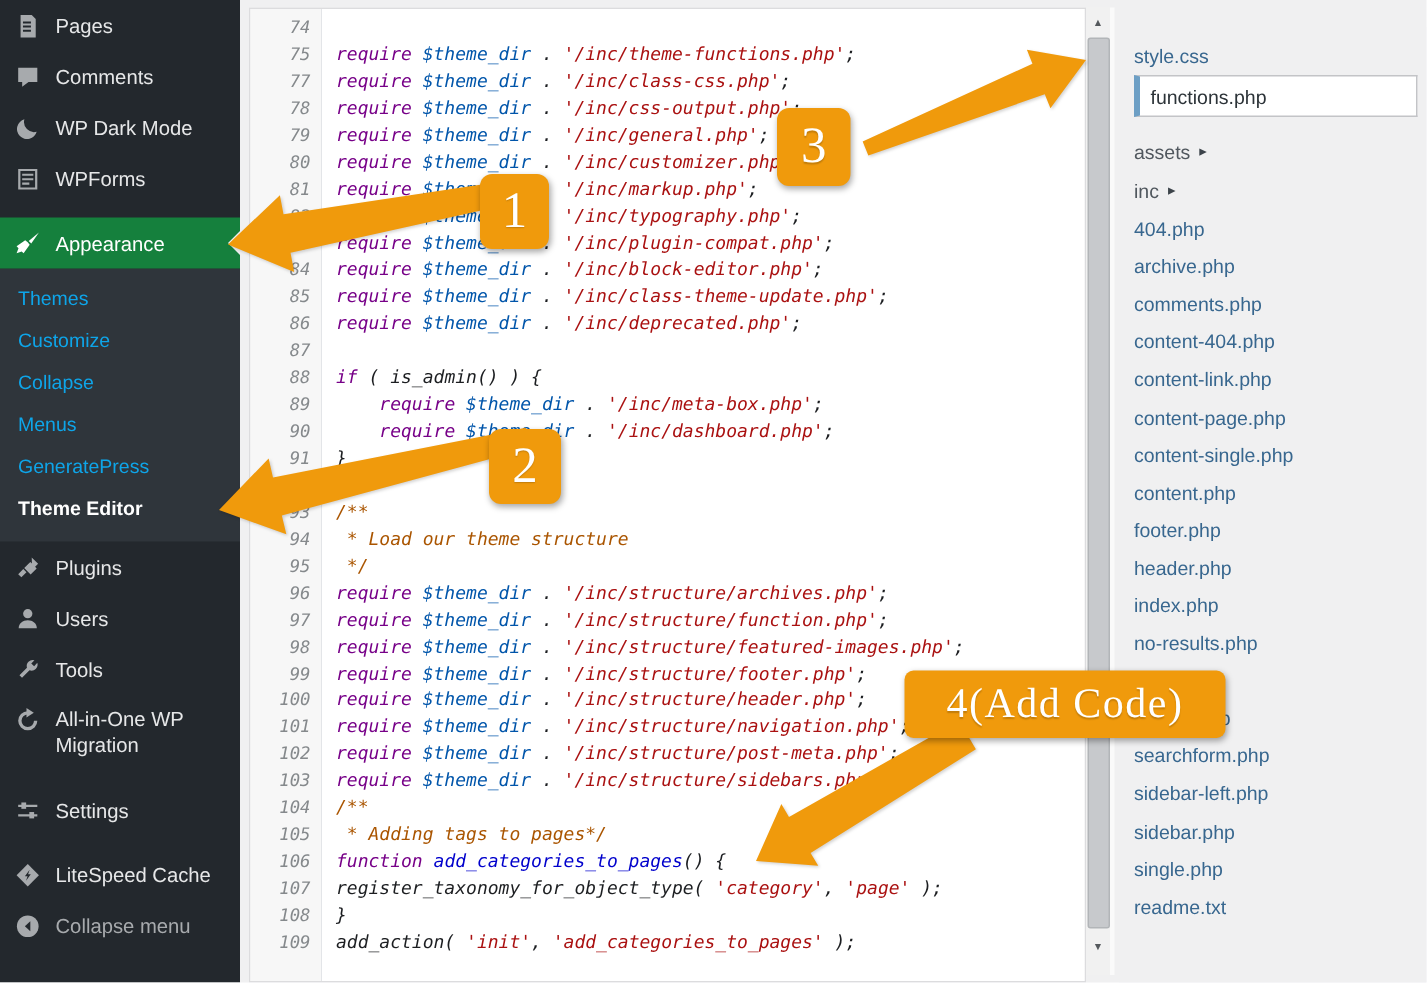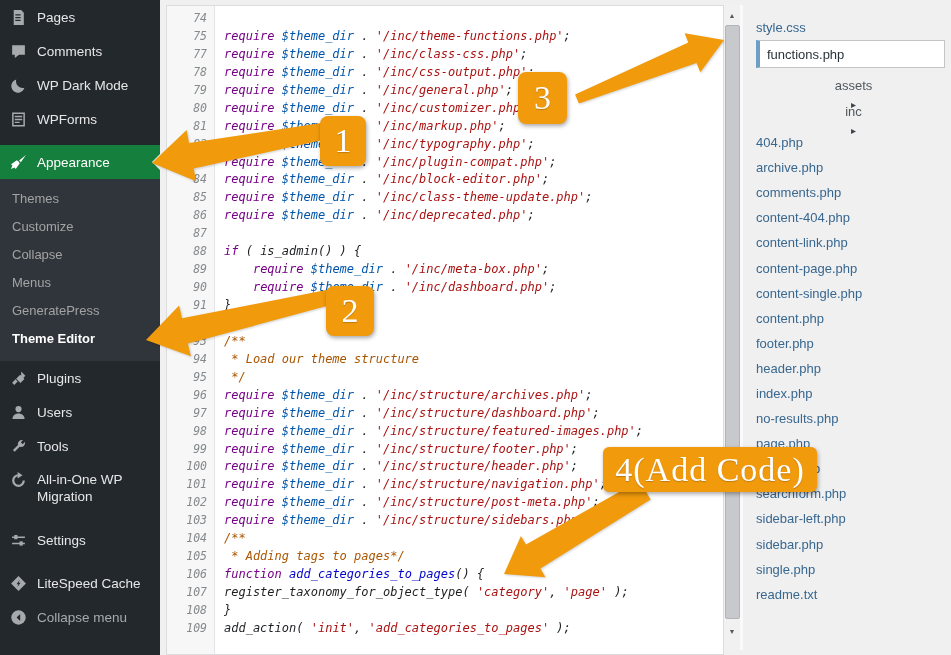--- a/index.html
+++ b/index.html
@@ -27,21 +27,21 @@
     content:"";position:absolute;right:0;top:50%;margin-top:-8px;
     border:8px solid transparent;border-right-color:#f0f0f1;
   }
   .menu-item.two-line{height:52px;align-items:flex-start;padding-top:8px;}
   .menu-item.two-line .mi-label{line-height:17px;}
   .menu-item.dim{color:#a7aaad;}
   .mi-label{white-space:normal;width:112px;}
   .submenu{background:#2f353b;padding:5px 0 9px 0;}
   .sub-item{
     height:28px;display:flex;align-items:center;padding-left:12px;
-    color:#a3a3a3;font-size:13px;cursor:pointer;
+    color:#0ea5e9;font-size:13px;cursor:pointer;
   }
   .sub-item.current{color:#fff;font-weight:bold;}
   .menu-sep{height:9px;}
 
   
   .editor-box{
     position:absolute;left:166px;top:5px;width:558px;height:650px;
     background:#fff;border:1px solid #dcdcde;box-sizing:border-box;z-index:1;
   }
   .code-lines{
@@ -69,46 +69,46 @@
     background:#f1f1f1;border-right:3px solid #fafafa;z-index:2;box-sizing:content-box;
   }
   .sbtn{position:absolute;left:0;width:16px;height:16px;display:flex;align-items:center;justify-content:center;
     color:#55595d;font-size:7px;cursor:pointer;}
   .sbtn.up{top:2px;}
   .sbtn.down{top:618px;}
   .sthumb{position:absolute;left:1px;top:20px;width:13px;height:592px;background:#c7c9cc;border:1px solid #b2b5b8;border-radius:2px;cursor:grab;}
 
   
   .files-panel{
-    position:absolute;left:746px;top:8px;bottom:0;width:205px;
+    position:absolute;left:746px;top:18px;bottom:0;width:205px;
     background:#f0f0f1;padding:8px 0 0 10px;box-sizing:border-box;z-index:1;
     font-size:13px;
   }
   .file-row{height:25.1px;display:flex;align-items:center;}
   .file-row.first{height:22px;}
   .file-link{color:#38678f;text-decoration:none;cursor:pointer;}
   .file-selected{
     height:28px;margin:2px 6px 10px 0;display:flex;align-items:center;
     background:#fff;border:1px solid #c3c4c7;border-left:4px solid #6d9fc5;
     padding-left:7px;color:#2c3338;box-sizing:border-box;cursor:pointer;
   }
-  .folder-row{height:26px;display:flex;align-items:center;gap:6px;color:#50575e;cursor:pointer;flex-direction:column;}
+  .folder-row{height:26px;display:flex;align-items:center;gap:6px;color:#50575e;cursor:pointer;}
   .folder-arrow{font-size:10px;color:#3c434a;}
 
   
   #arrows{position:absolute;inset:0;width:951px;height:655px;z-index:40;pointer-events:none;}
   #arrows polygon{filter:drop-shadow(1px 1px 1px rgba(0,0,0,.18));}
   .badge{
     position:absolute;z-index:50;display:flex;align-items:center;justify-content:center;
     color:#fff;font-family:"Liberation Serif", serif;
     box-shadow:1px 2px 4px rgba(0,0,0,.35);pointer-events:none;
     text-shadow:0 1px 1px rgba(0,0,0,.2);
   }
   .badge.num{border-radius:8px;font-size:34px;}
-  .badge.wide{border-radius:6px;font-size:34px;letter-spacing:1px;}
+  .badge.wide{border-radius:6px;font-size:28px;letter-spacing:1px;}
 </style>
 </head>
 <body>
 
 <div class="app">
 
   <nav class="admin-menu" id="admin-menu">
       <div class="menu-item">
         <span class="mi-icon">
           <svg width="17" height="17" viewBox="0 0 16 16">
@@ -253,21 +253,21 @@
         <div class="code-line"><span class="ln">87</span><span class="cd"></span></div>
         <div class="code-line"><span class="ln">88</span><span class="cd"><span class="tk-k">if</span><span class="tk-p"> ( is_admin() ) {</span></span></div>
         <div class="code-line"><span class="ln">89</span><span class="cd"><span class="tk-p">    </span><span class="tk-k">require </span><span class="tk-v">$theme_dir</span><span class="tk-p"> . </span><span class="tk-s">'/inc/meta-box.php'</span><span class="tk-p">;</span></span></div>
         <div class="code-line"><span class="ln">90</span><span class="cd"><span class="tk-p">    </span><span class="tk-k">require </span><span class="tk-v">$theme_dir</span><span class="tk-p"> . </span><span class="tk-s">'/inc/dashboard.php'</span><span class="tk-p">;</span></span></div>
         <div class="code-line"><span class="ln">91</span><span class="cd"><span class="tk-p">}</span></span></div>
         <div class="code-line"><span class="ln">92</span><span class="cd"></span></div>
         <div class="code-line"><span class="ln">93</span><span class="cd"><span class="tk-c">/**</span></span></div>
         <div class="code-line"><span class="ln">94</span><span class="cd"><span class="tk-c"> * Load our theme structure</span></span></div>
         <div class="code-line"><span class="ln">95</span><span class="cd"><span class="tk-c"> */</span></span></div>
         <div class="code-line"><span class="ln">96</span><span class="cd"><span class="tk-k">require </span><span class="tk-v">$theme_dir</span><span class="tk-p"> . </span><span class="tk-s">'/inc/structure/archives.php'</span><span class="tk-p">;</span></span></div>
-        <div class="code-line"><span class="ln">97</span><span class="cd"><span class="tk-k">require </span><span class="tk-v">$theme_dir</span><span class="tk-p"> . </span><span class="tk-s">'/inc/structure/dashboard.php'</span><span class="tk-p">;</span></span></div>
+        <div class="code-line"><span class="ln">97</span><span class="cd"><span class="tk-k">require </span><span class="tk-v">$theme_dir</span><span class="tk-p"> . </span><span class="tk-s">'/inc/structure/function.php'</span><span class="tk-p">;</span></span></div>
         <div class="code-line"><span class="ln">98</span><span class="cd"><span class="tk-k">require </span><span class="tk-v">$theme_dir</span><span class="tk-p"> . </span><span class="tk-s">'/inc/structure/featured-images.php'</span><span class="tk-p">;</span></span></div>
         <div class="code-line"><span class="ln">99</span><span class="cd"><span class="tk-k">require </span><span class="tk-v">$theme_dir</span><span class="tk-p"> . </span><span class="tk-s">'/inc/structure/footer.php'</span><span class="tk-p">;</span></span></div>
         <div class="code-line"><span class="ln">100</span><span class="cd"><span class="tk-k">require </span><span class="tk-v">$theme_dir</span><span class="tk-p"> . </span><span class="tk-s">'/inc/structure/header.php'</span><span class="tk-p">;</span></span></div>
         <div class="code-line"><span class="ln">101</span><span class="cd"><span class="tk-k">require </span><span class="tk-v">$theme_dir</span><span class="tk-p"> . </span><span class="tk-s">'/inc/structure/navigation.php'</span><span class="tk-p">;</span></span></div>
         <div class="code-line"><span class="ln">102</span><span class="cd"><span class="tk-k">require </span><span class="tk-v">$theme_dir</span><span class="tk-p"> . </span><span class="tk-s">'/inc/structure/post-meta.php'</span><span class="tk-p">;</span></span></div>
         <div class="code-line"><span class="ln">103</span><span class="cd"><span class="tk-k">require </span><span class="tk-v">$theme_dir</span><span class="tk-p"> . </span><span class="tk-s">'/inc/structure/sidebars.php'</span><span class="tk-p">;</span></span></div>
         <div class="code-line"><span class="ln">104</span><span class="cd"><span class="tk-c">/**</span></span></div>
         <div class="code-line"><span class="ln">105</span><span class="cd"><span class="tk-c"> * Adding tags to pages*/</span></span></div>
         <div class="code-line"><span class="ln">106</span><span class="cd"><span class="tk-k">function </span><span class="tk-f">add_categories_to_pages</span><span class="tk-p">() {</span></span></div>
         <div class="code-line"><span class="ln">107</span><span class="cd"><span class="tk-p">register_taxonomy_for_object_type( </span><span class="tk-s">'category'</span><span class="tk-p">, </span><span class="tk-s">'page'</span><span class="tk-p"> );</span></span></div>

